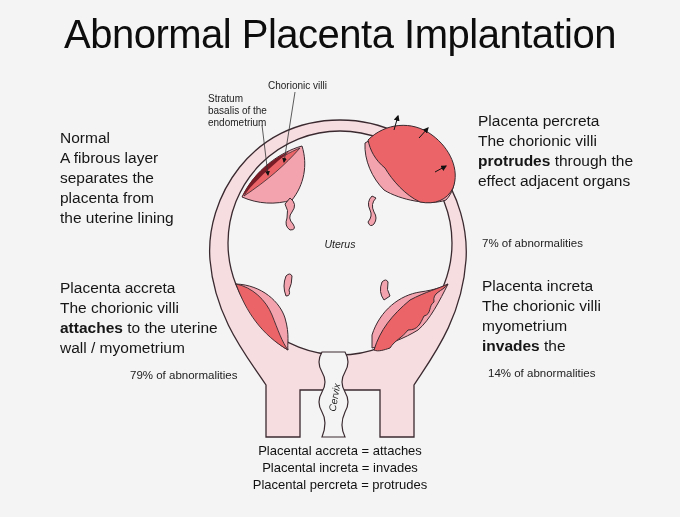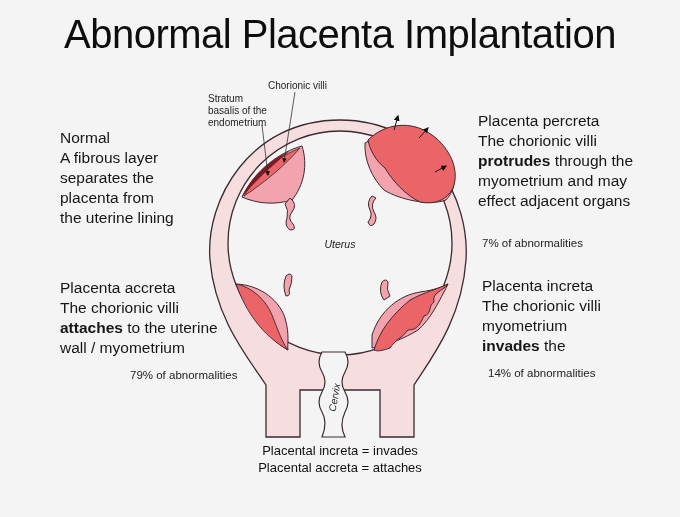--- a/index.html
+++ b/index.html
@@ -91,21 +91,20 @@
   <div>A fibrous layer</div>
   <div>separates the</div>
   <div>placenta from</div>
   <div>the uterine lining</div>
 </div>
 
 <div class="block" style="left:478px; top:111px;">
   <div class="hd">Placenta percreta</div>
   <div>The chorionic villi</div>
   <div><b>protrudes</b><span> through the</span></div>
-  <div>myometrium and may</div>
   <div>effect adjacent organs</div>
 </div>
 <div class="pct" style="left:482px; top:237px;">7% of abnormalities</div>
 
 <div class="block" style="left:60px; top:278px;">
   <div class="hd">Placenta accreta</div>
   <div>The chorionic villi</div>
   <div><b>attaches</b><span> to the uterine</span></div>
   <div>wall / myometrium</div>
 </div>
@@ -113,15 +112,16 @@
 
 <div class="block" style="left:482px; top:276px;">
   <div class="hd">Placenta increta</div>
   <div>The chorionic villi</div>
   <div>myometrium</div>
   <div><b>invades</b><span> the</span></div>
 </div>
 <div class="pct" style="left:488px; top:367px;">14% of abnormalities</div>
 
 <div class="summary">
+  <div>Placental accreta = attaches</div>
   <div>Placental increta = invades</div>
-  <div>Placental accreta = attaches</div>
+  <div>Placental percreta = protrudes</div>
 </div>
 
 </body></html>

